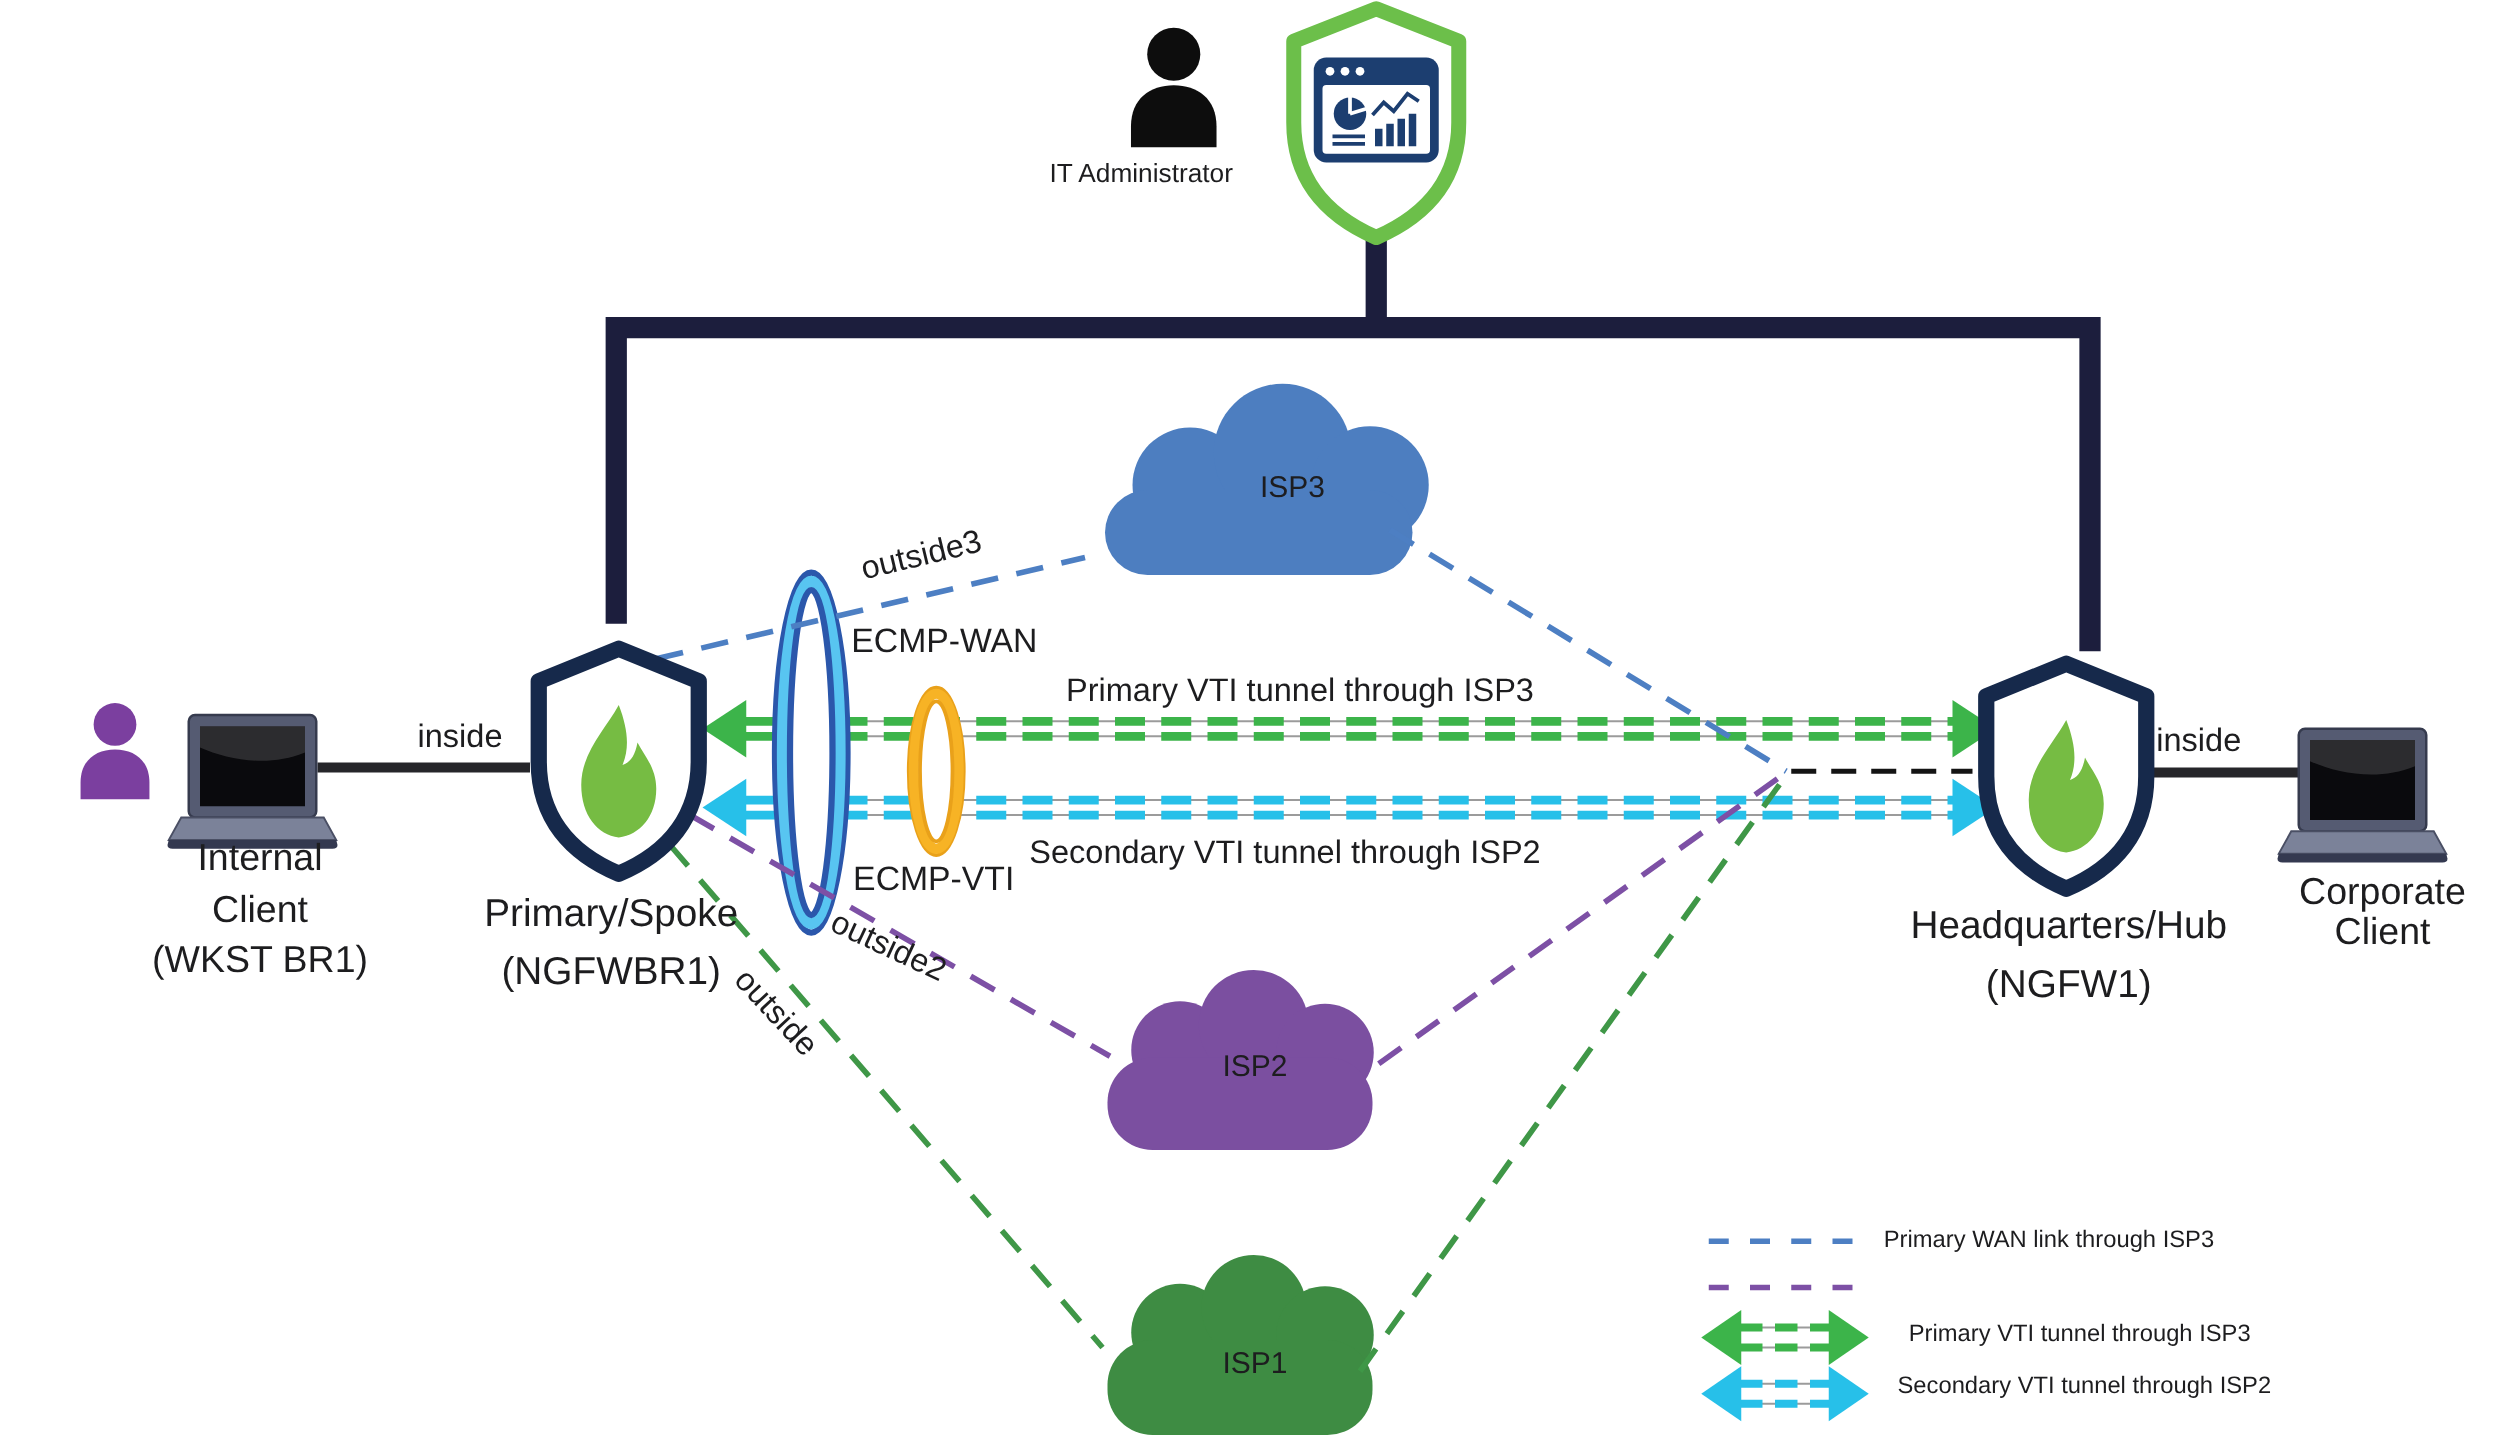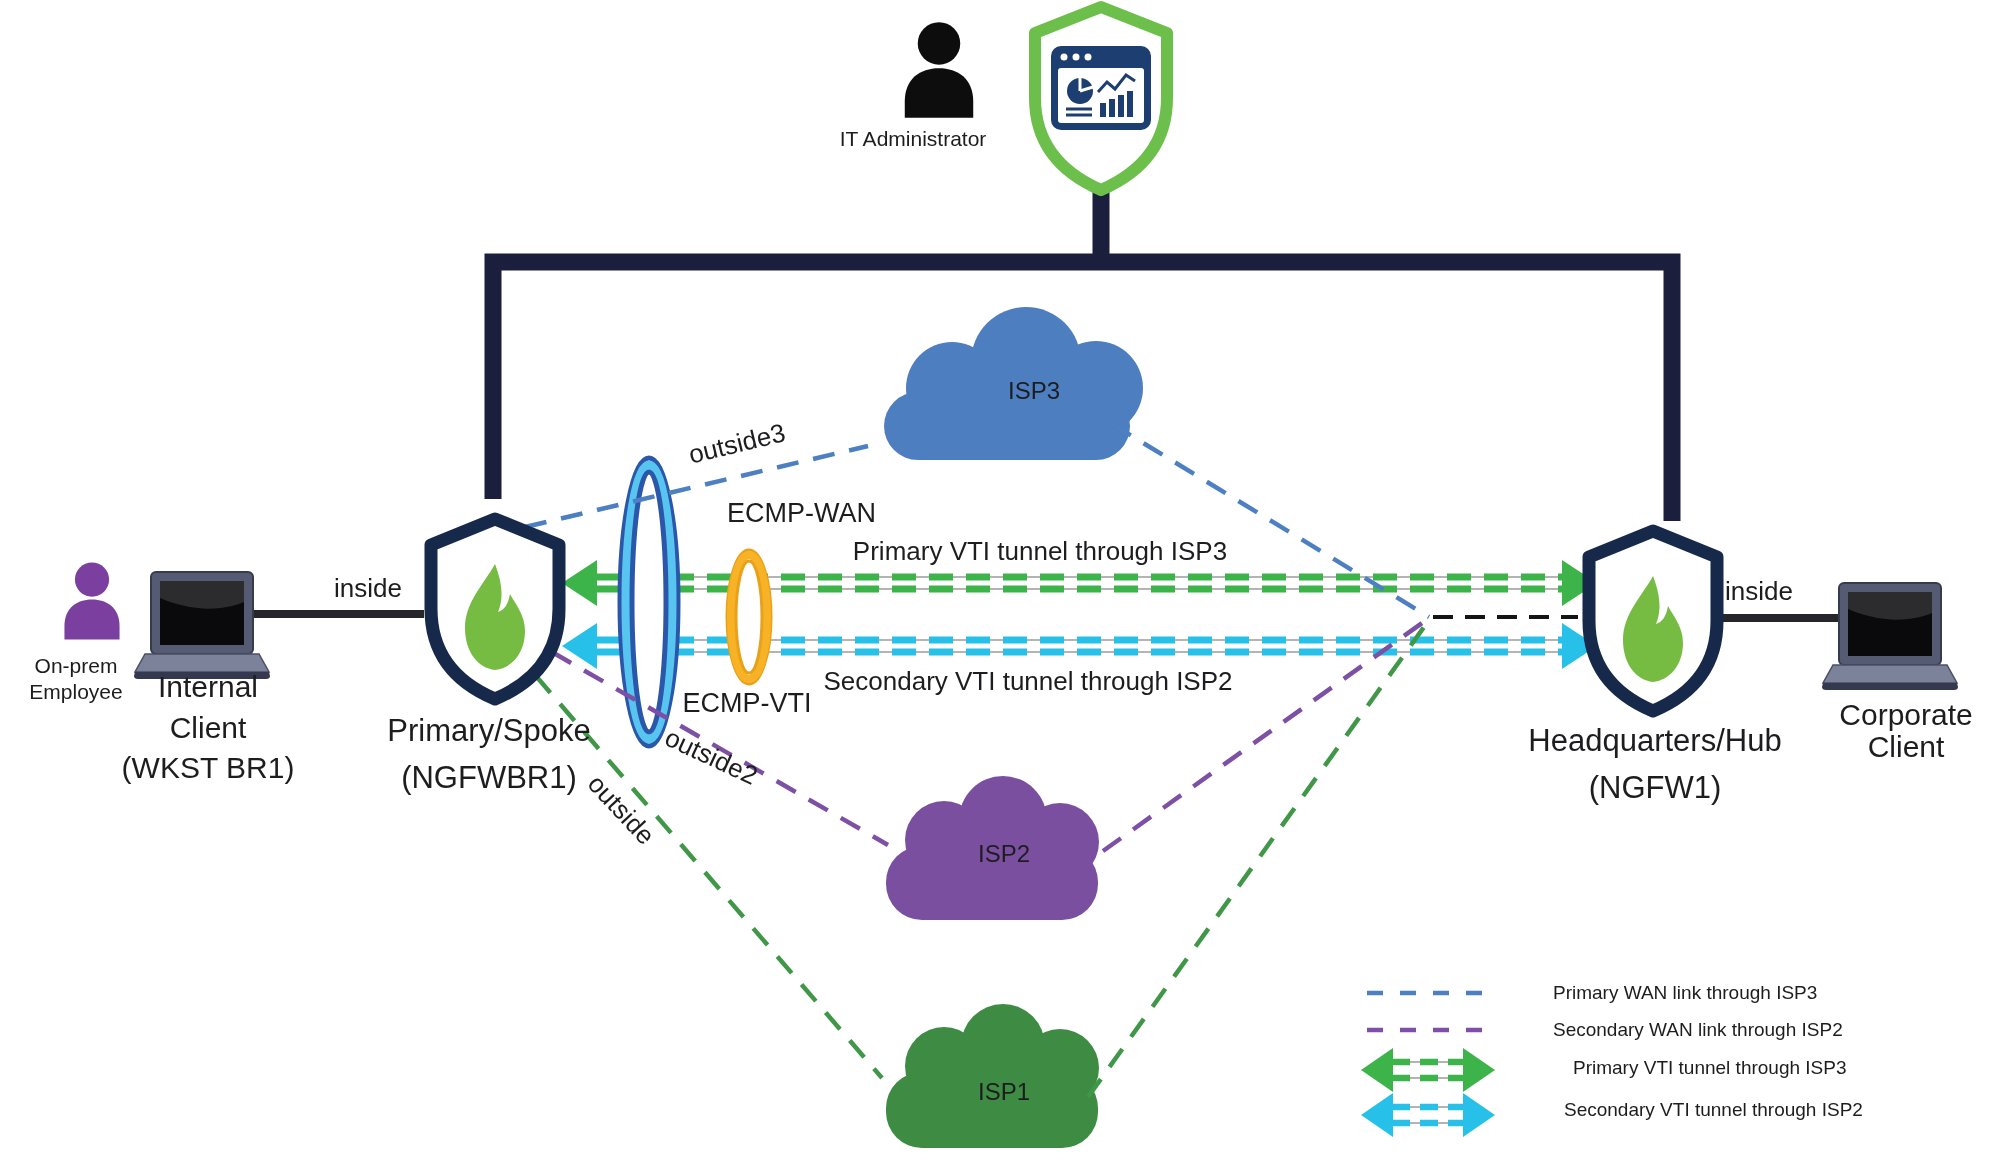--- a/index.html
+++ b/index.html
@@ -1,21 +1,21 @@
 <!DOCTYPE html>
 <html><head>
 <meta charset="utf-8">
 <style>
   html,body{margin:0;padding:0;background:#ffffff;}
   .canvas{position:relative;width:2008px;height:1162px;background:#ffffff;
           font-family:"Liberation Sans",sans-serif;overflow:hidden;}
   svg.layer{position:absolute;left:0;top:0;}
   .lbl{position:absolute;color:#1d1d1f;white-space:nowrap;line-height:1.2;}
   .lbl.c{transform:translate(-50%,-50%);text-align:center;}
-  .lbl.vc{transform:translateY(-50%);margin-left:46px;}
+  .lbl.vc{transform:translateY(-50%);}
   .f26{font-size:26px;} .f27{font-size:27px;} .f29{font-size:21px;}
   .f30{font-size:30px;} .f31{font-size:31px;} .f32{font-size:24px;} .f23{font-size:19px;}
 </style>
 </head>
 <body>
 
 <div class="canvas">
 
 <svg class="layer" width="2008" height="1162" viewBox="0 0 2008 1162">
   <defs>
@@ -156,24 +156,20 @@
       <line x1="1392" y1="1123" x2="1464" y2="1123" stroke="#27c0e9" stroke-width="6.5" stroke-dasharray="18 10"></line>
       <polygon points="1361,1115 1393,1093 1393,1137" fill="#27c0e9"></polygon>
       <polygon points="1495,1115 1463,1093 1463,1137" fill="#27c0e9"></polygon>
     </g>
   </g>
 </svg>
 
 <div class="lbl c f29" style="left:913px;top:139px;">IT Administrator</div>
 
 
-<div class="lbl c f29" style="left:76px;top:679px;line-height:1.25;">
-  <div>On-prem</div>
-  <div>Employee</div>
-</div>
 
 <div class="lbl c f30" style="left:208px;top:728px;line-height:1.35;">
   <div>Internal</div>
   <div>Client</div>
   <div>(WKST BR1)</div>
 </div>
 
 <div class="lbl c f26" style="left:368px;top:589px;">inside</div>
 
 <div class="lbl c f31" style="left:489px;top:754px;line-height:1.5;">
@@ -207,17 +203,16 @@
 </div>
 
 <div class="lbl c f26" style="left:1759px;top:592px;">inside</div>
 
 <div class="lbl c f30" style="left:1906px;top:730px;line-height:1.05;">
   <div>Corporate</div>
   <div>Client</div>
 </div>
 
 <div class="lbl vc f23" style="left:1507px;top:993px;">Primary WAN link through ISP3</div>
-<div class="lbl vc f23" style="left:1507px;top:1030px;">Secondary WAN link through ISP2</div>
 <div class="lbl vc f23" style="left:1527px;top:1068px;">Primary VTI tunnel through ISP3</div>
 <div class="lbl vc f23" style="left:1518px;top:1110px;">Secondary VTI tunnel through ISP2</div>
 
 </div>
 
 </body></html>

